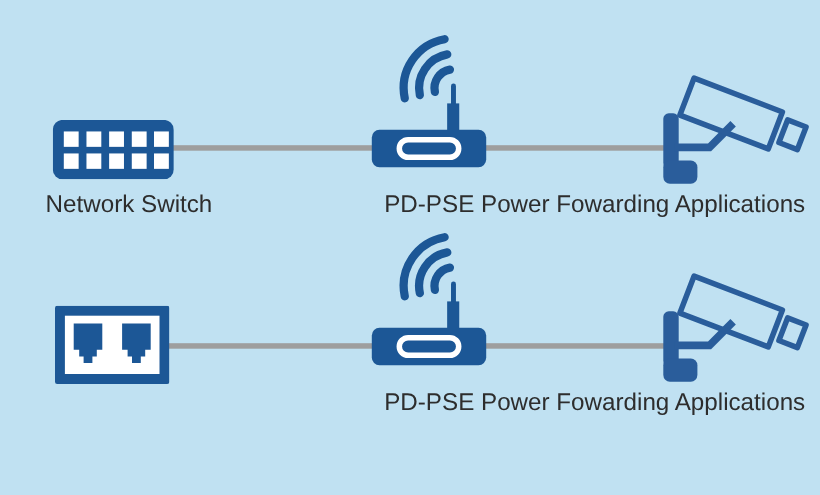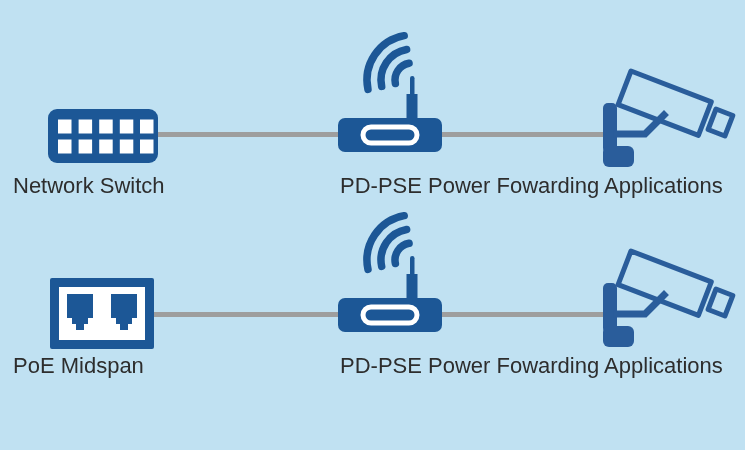--- a/index.html
+++ b/index.html
@@ -28,21 +28,21 @@
   .icon {
     position: absolute;
     z-index: 1;
   }
   .label {
     position: absolute;
     z-index: 1;
     font-size: 22px;
     line-height: 26px;
     color: var(--text);
-    text-align: left;
+    text-align: right;
     white-space: nowrap;
   }
   .fill-blue   { fill: var(--icon-blue); }
   .fill-cam    { fill: var(--camera-blue); }
   .stroke-blue { stroke: var(--icon-blue); fill: none; }
   .stroke-cam  { stroke: var(--camera-blue); fill: none; }
   .fill-white  { fill: #ffffff; }
   .stroke-white{ stroke: #ffffff; fill: none; }
 
   
@@ -139,16 +139,15 @@
     </g>
     <path class="stroke-cam" d="M 19 72 L 47 72 L 66 53" stroke-width="7" stroke-linecap="square"></path>
     <g class="fill-cam stroke-cam" stroke-width="5" stroke-linejoin="round">
       <path d="M 33 9 L 113.3 39.8 L 100.4 73.4 L 20.1 42.6 Z"></path>
       <path d="M 118 47 L 134.8 53.5 L 126.9 74 L 110.1 67.5 Z"></path>
     </g>
   </svg>
 
   <div class="label" id="label-switch">Network Switch</div>
   <div class="label" id="label-pdpse-1">PD-PSE Power Fowarding Applications</div>
-  <div class="label" id="label-midspan">PoE Midspan</div>
   <div class="label" id="label-pdpse-2">PD-PSE Power Fowarding Applications</div>
 
 </div>
 
 </body></html>

